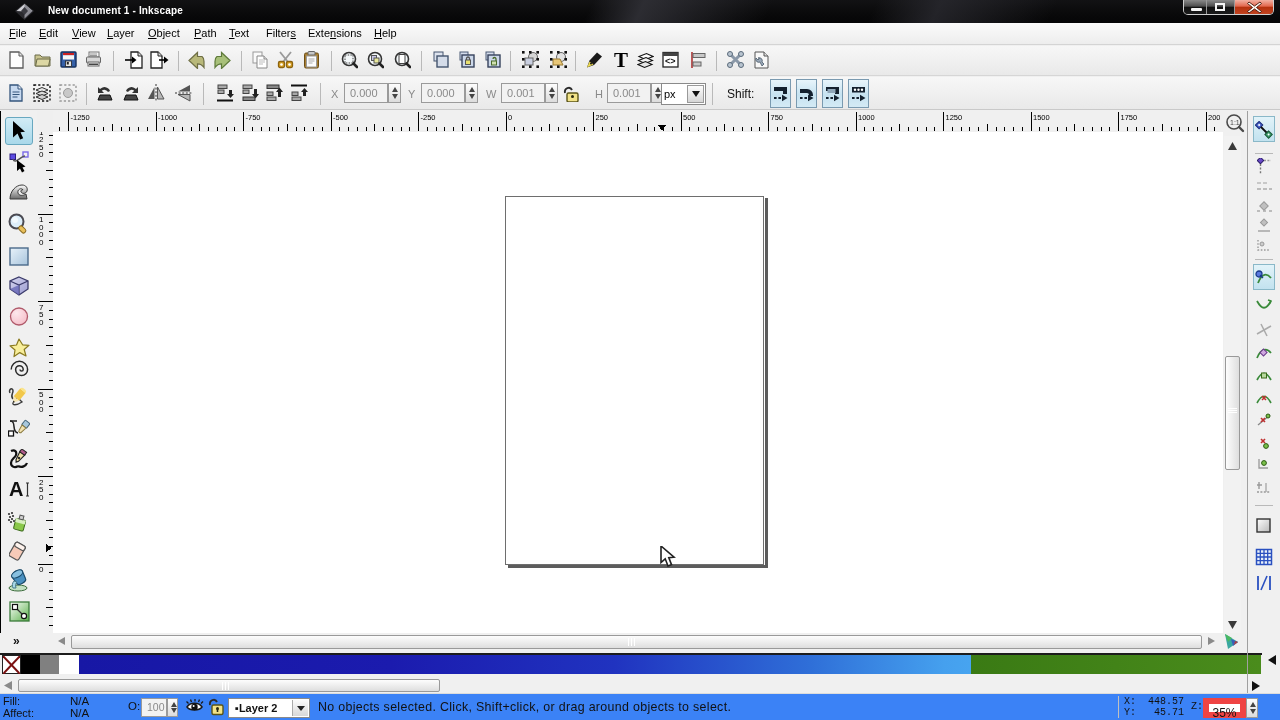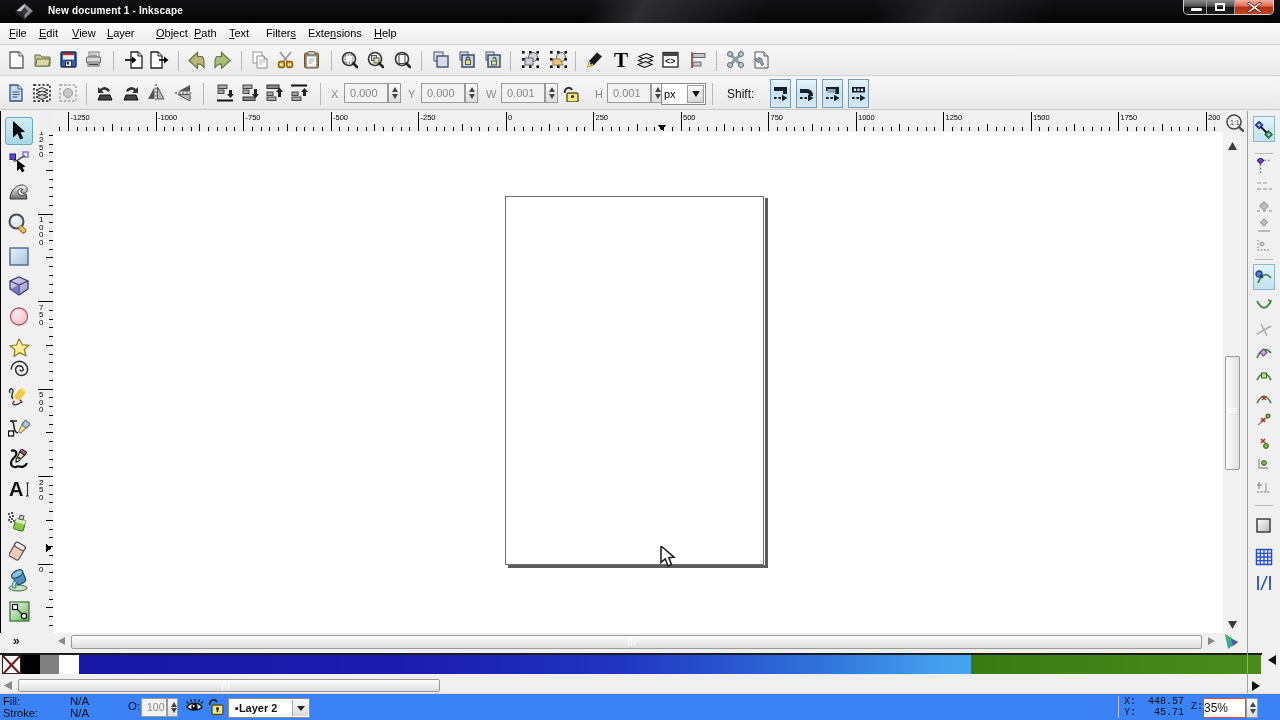--- a/index.html
+++ b/index.html
@@ -74,21 +74,21 @@
 #palthumb { position:absolute; left:18px; top:1px; width:422px; height:13px; background:linear-gradient(180deg,#fdfdfd,#dedede); border:1px solid #999; border-radius:2px;}
 
 
 #statusbar { position:absolute; left:0; top:693px; width:1280px; height:27px; background:#3b82f6; border-top:1px solid #dcdcdc; font-size:11px; color:#111;}
 .st { position:absolute; font-size:10.5px; }
 #layerbox { position:absolute; left:228px; top:4px; width:82px; height:20px; background:#fff; border:1px solid #8a8a8a; }
 #layerbox b { position:absolute; left:6px; top:3px; font-size:11px; }
 #layerdrop { position:absolute; right:1px; top:1px; width:16px; height:16px; background:linear-gradient(180deg,#fbfbfb,#d8d8d8); border-left:1px solid #aaa;}
 #layerdrop:after { content:""; position:absolute; left:4px; top:6px; border-left:4px solid transparent; border-right:4px solid transparent; border-top:5px solid #222; }
 .mono { font-family:"Liberation Mono", monospace; font-size:10px !important; }
-#zoombox { position:absolute; left:1203px; top:4px; width:43px; height:20px; background:#fff; border:1px solid #ef4444; text-align:left; line-height:18px; font-size:12px; }
+#zoombox { position:absolute; left:1203px; top:4px; width:43px; height:20px; background:#fff; border:6px solid #ef4444; text-align:center; line-height:18px; font-size:12px; }
 </style>
 </head>
 <body>
 <div id="screen">
 
   <div id="titlebar">
     <svg class="abs" style="left:15px;top:3px" width="19" height="17" viewBox="0 0 19 17">
       <polygon points="9.5,0 19,8 9.5,17 0,8" fill="#2a2a2e"></polygon>
       <polygon points="9.5,1 17.5,8 9.5,8.5 1.5,8" fill="#cfcfd4"></polygon>
       <polygon points="9.5,1 17.5,8 9.5,15.5" fill="#8e8e96"></polygon>
@@ -108,21 +108,21 @@
           </svg>
         </div>
     </div>
   </div>
 
   <div id="menubar">
     <span class="mitem" style="left:9px"><u>F</u>ile</span>
     <span class="mitem" style="left:39px"><u>E</u>dit</span>
     <span class="mitem" style="left:72px"><u>V</u>iew</span>
     <span class="mitem" style="left:107px"><u>L</u>ayer</span>
-    <span class="mitem" style="left:156px"><u>O</u>bject</span>
+    <span class="mitem" style="left:148px"><u>O</u>bject</span>
     <span class="mitem" style="left:194px"><u>P</u>ath</span>
     <span class="mitem" style="left:229px"><u>T</u>ext</span>
     <span class="mitem" style="left:266px">Filter<u>s</u></span>
     <span class="mitem" style="left:308px">Exte<u>n</u>sions</span>
     <span class="mitem" style="left:374px"><u>H</u>elp</span>
   </div>
 
   <div id="toolbar1">
     <svg class="ico" style="left:8px;top:5px" width="17" height="18" viewBox="0 0 17 18">
         <path d="M2,1 L11,1 L15,5 L15,17 L2,17 Z" fill="#fdfdfd" stroke="#5a5a5a" stroke-width="1.3"></path>
@@ -951,30 +951,31 @@
       <polygon points="0,5 8,0 8,10" fill="#111"></polygon>
     </svg>
   <svg class="abs" style="left:1252px;top:681px" width="8" height="10" viewBox="0 0 8 10">
       <polygon points="8,5 0,0 0,10" fill="#111"></polygon>
     </svg>
 
   <div class="abs" style="left:1247px;top:111px;width:1px;height:582px;background:#a0a0a0"></div>
 
   <div id="statusbar">
     <span class="st" style="left:3px;top:1px;font-size:11px">Fill:</span>
-    <span class="st" style="left:3px;top:13px;font-size:11px">Stroke:</span>
+    <span class="st" style="left:3px;top:13px;font-size:11px">Affect:</span>
     <span class="st" style="left:70px;top:1px;font-size:11.5px">N/A</span>
     <span class="st" style="left:70px;top:13px;font-size:11.5px">N/A</span>
     <span class="st" style="left:128px;top:6px;font-size:11.5px">O:</span>
     <span class="field" style="left:141px;top:4px;width:26px;height:19px;font-size:10.5px;line-height:17px">100</span>
     <span class="spin" style="left:167px;top:4px;width:11px;height:19px"></span>
     <div id="layerbox">
         <b>▪Layer 2</b>
         <div id="layerdrop"></div>
       </div>
+    <span class="st" style="left:318px;top:6px;font-size:12.4px;letter-spacing:0.33px">No objects selected. Click, Shift+click, or drag around objects to select.</span>
     <div class="abs" style="left:1118px;top:2px;width:1px;height:22px;background:#c0c0c0"></div>
     <span class="st mono" style="left:1124px;top:2px">X:&nbsp;&nbsp;448.57</span>
     <span class="st mono" style="left:1124px;top:13px">Y:&nbsp;&nbsp;&nbsp;45.71</span>
     <span class="st mono" style="left:1191px;top:7px">Z:</span>
     <div id="zoombox">35%</div>
     <span class="spin" style="left:1246px;top:4px;width:12px;height:20px"></span>
     <svg class="abs" style="left:185px;top:3px" width="19" height="17" viewBox="0 0 19 17">
         <path d="M2,10 C5,5 14,5 17,10 C14,14 5,14 2,10 Z" fill="#fdfdfd" stroke="#1a1a1a" stroke-width="1.5"></path>
         <circle cx="9.5" cy="10" r="3.2" fill="#111"></circle>
         <circle cx="8.6" cy="9" r="1" fill="#fff"></circle>

